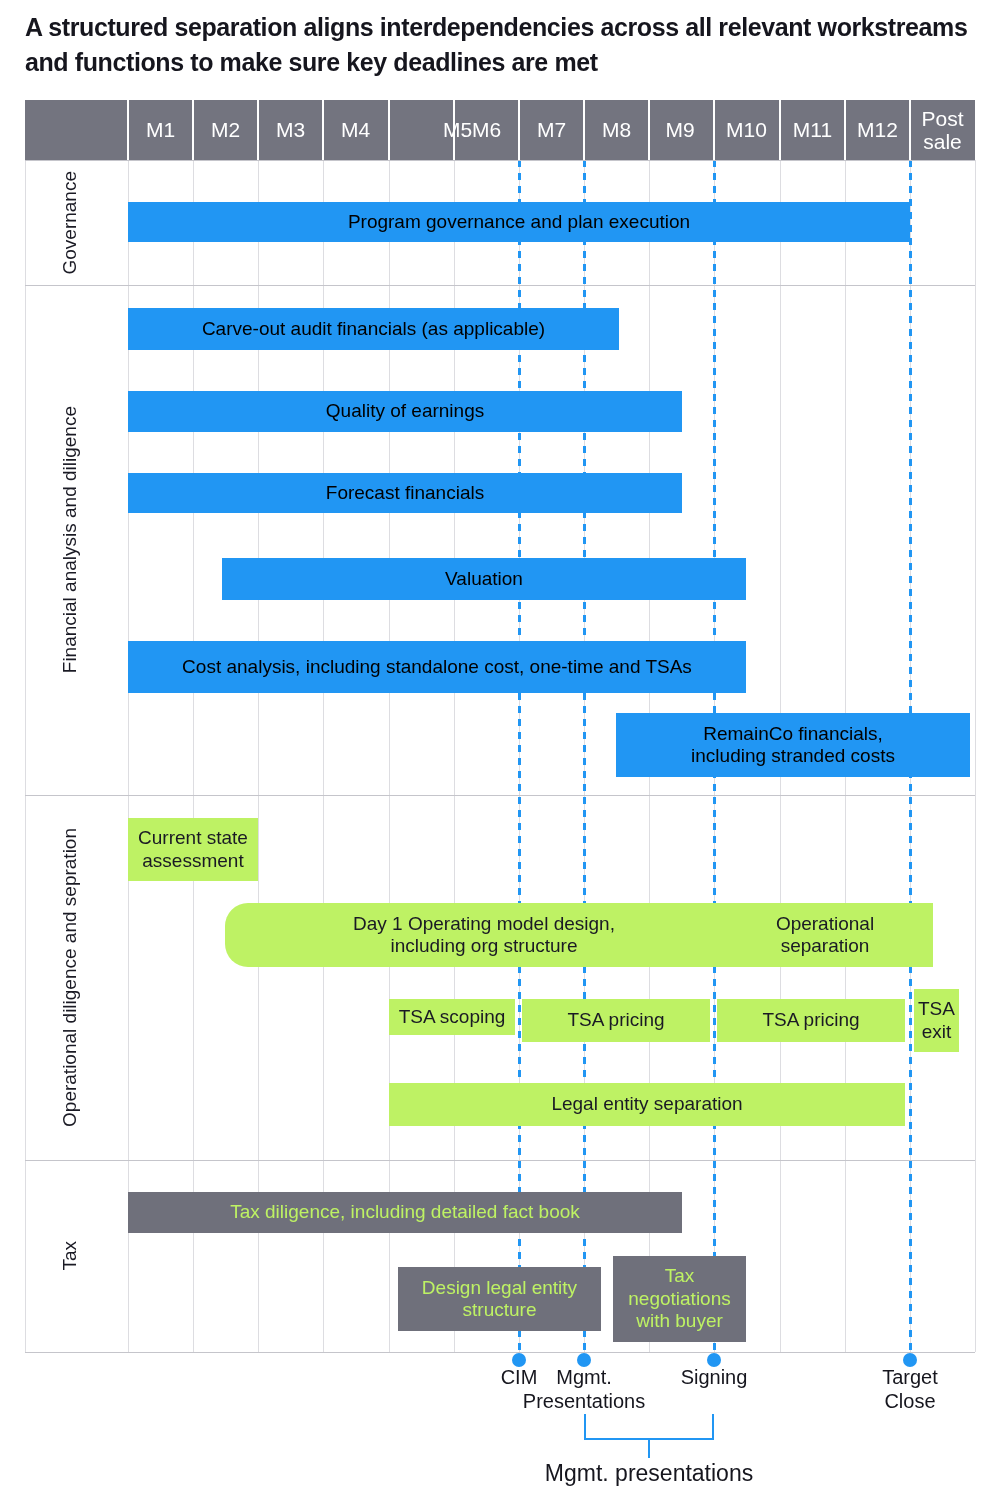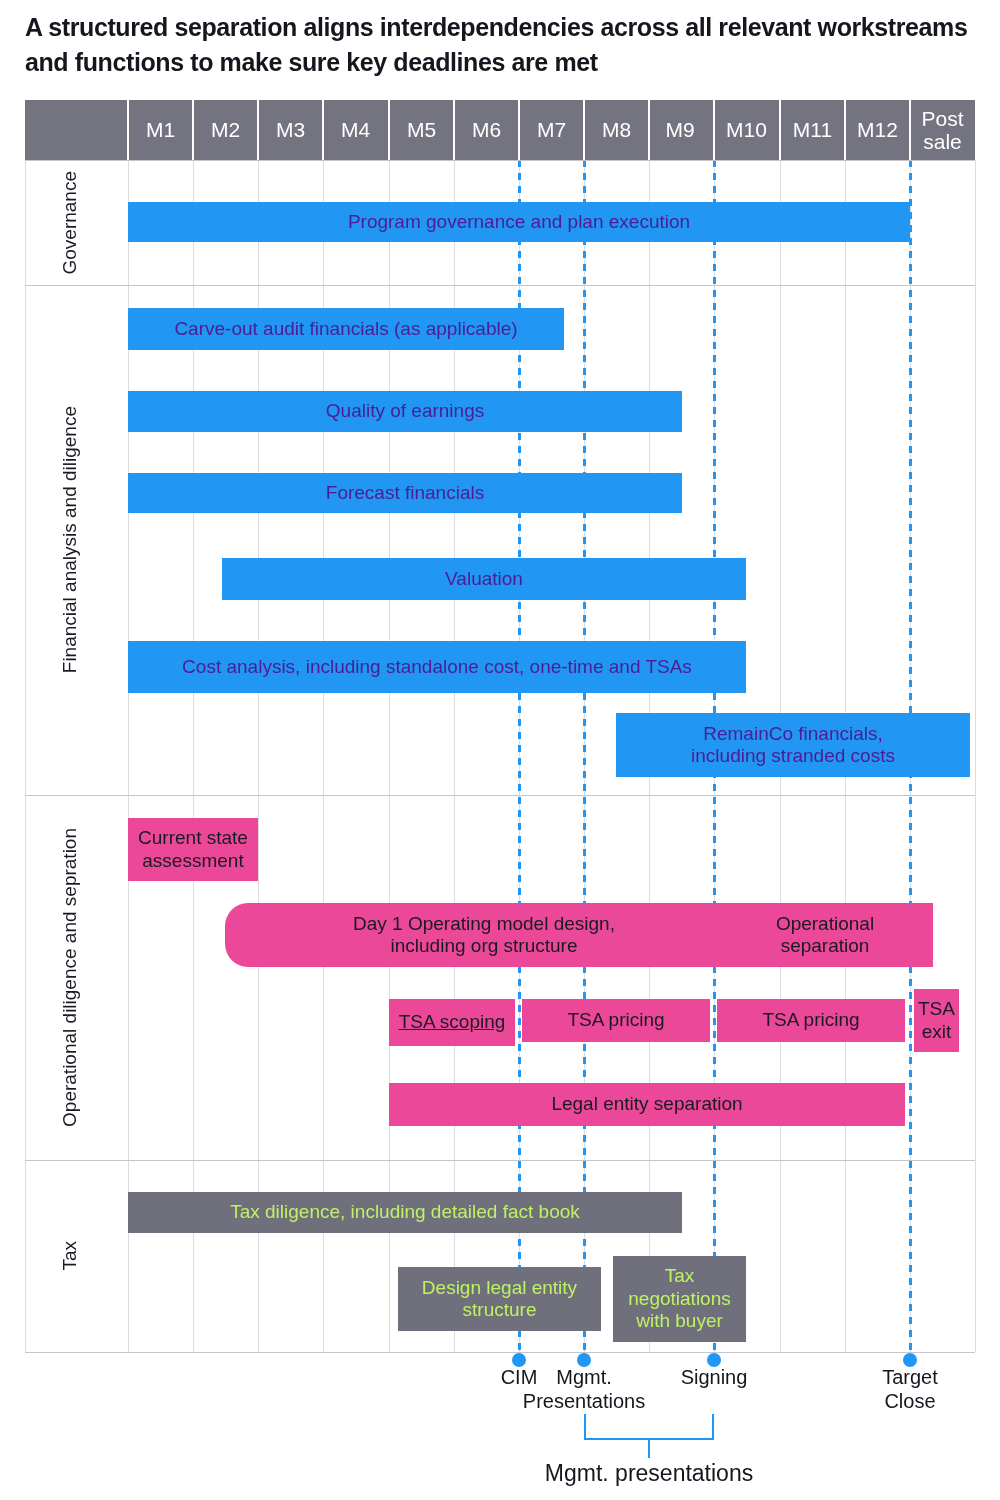--- a/index.html
+++ b/index.html
@@ -10,22 +10,22 @@
   .hstrip{position:absolute;background:#73747F;}
   .hsep{position:absolute;top:100px;height:60px;width:2px;background:#ffffff;z-index:2;}
   .mcell{position:absolute;top:100px;height:60px;display:flex;align-items:center;justify-content:center;
          color:#fff;font-size:21px;font-weight:500;white-space:pre-line;text-align:center;line-height:1.1;z-index:1;}
   .gridline{position:absolute;width:1px;background:#DDDDE1;z-index:1;}
   .divider{position:absolute;left:25px;width:950px;height:1px;background:#C5C5CB;z-index:2;}
   .dash{position:absolute;width:3px;z-index:2;
         background:repeating-linear-gradient(180deg,#2196F3 0 7px,transparent 7px 13px);}
   .bar{position:absolute;display:flex;align-items:center;justify-content:center;text-align:center;
        white-space:pre-line;font-size:19px;line-height:1.18;z-index:3;padding:0 4px;box-sizing:border-box;}
-  .bar.blue{background:#2196F3;color:#4c1d95;}
-  .bar.light{background:#ec4899;color:#1A1A24;}
+  .bar.blue{background:#2196F3;color:#000000;}
+  .bar.light{background:#bef264;color:#1A1A24;}
   .bar.dark{background:#6F707B;color:#bef264;}
   .seclabel{position:absolute;left:28px;width:84px;display:flex;align-items:center;justify-content:center;z-index:1;}
   .seclabel span{writing-mode:vertical-rl;transform:rotate(180deg);font-size:19px;color:#1A1A24;white-space:nowrap;}
   .dot{position:absolute;width:14px;height:14px;border-radius:50%;background:#2196F3;z-index:5;}
   .mslabel{position:absolute;top:1366px;width:180px;text-align:center;font-size:20px;font-weight:500;
            white-space:pre-line;line-height:1.18;color:#16161E;z-index:5;}
   .bracket{position:absolute;border:2px solid #2196F3;border-top:none;box-sizing:border-box;z-index:4;}
   .stem{position:absolute;width:2px;background:#2196F3;z-index:4;}
   .blabel{position:absolute;width:320px;text-align:center;font-size:23px;font-weight:500;color:#16161E;z-index:5;}
 </style>
@@ -33,21 +33,21 @@
 <body>
 
 <div class="page">
   <div class="title">A structured separation aligns interdependencies across all relevant workstreams and functions to make sure key deadlines are met</div>
   <div id="stage">
       <div class="hstrip" style="left: 25px; top: 100px; width: 950px; height: 60px;"></div>
       <div class="mcell" style="left: 128px; width: 65px;">M1</div>
       <div class="mcell" style="left: 193px; width: 65px;">M2</div>
       <div class="mcell" style="left: 258px; width: 65px;">M3</div>
       <div class="mcell" style="left: 323px; width: 65px;">M4</div>
-      <div class="mcell" style="left: 389px; width: 65px;">M5</div>
+      <div class="mcell" style="left: 389px; width: 65px; padding-left: 36px;">M5</div>
       <div class="mcell" style="left: 454px; width: 65px;">M6</div>
       <div class="mcell" style="left: 519px; width: 65px;">M7</div>
       <div class="mcell" style="left: 584px; width: 65px;">M8</div>
       <div class="mcell" style="left: 649px; width: 62px;">M9</div>
       <div class="mcell" style="left: 714px; width: 65px;">M10</div>
       <div class="mcell" style="left: 780px; width: 65px;">M11</div>
       <div class="mcell" style="left: 845px; width: 65px;">M12</div>
       <div class="mcell" style="left: 910px; width: 65px;">Post
 sale</div>
       <div class="hsep" style="left: 127px;"></div>
@@ -84,38 +84,38 @@
       <div class="dash" style="left: 909px; top: 160px; height: 1196px;"></div>
       <div class="divider" style="top: 160px;"></div>
       <div class="seclabel" style="top: 160px; height: 125px;">
         <span>Governance</span>
       </div>
       <div class="bar blue" style="left: 128px; top: 202px; width: 782px; height: 40px;">Program governance and plan execution</div>
       <div class="divider" style="top: 285px;"></div>
       <div class="seclabel" style="top: 285px; height: 510px;">
         <span>Financial analysis and diligence</span>
       </div>
-      <div class="bar blue" style="left: 128px; top: 308px; width: 436px; height: 42px;">Carve-out audit financials (as applicable)</div>
+      <div class="bar blue" style="left: 128px; top: 308px; width: 491px; height: 42px;">Carve-out audit financials (as applicable)</div>
       <div class="bar blue" style="left: 128px; top: 391px; width: 554px; height: 41px;">Quality of earnings</div>
       <div class="bar blue" style="left: 128px; top: 473px; width: 554px; height: 40px;">Forecast financials</div>
       <div class="bar blue" style="left: 222px; top: 558px; width: 524px; height: 42px;">Valuation</div>
       <div class="bar blue" style="left: 128px; top: 641px; width: 618px; height: 52px;">Cost analysis, including standalone cost, one-time and TSAs</div>
       <div class="bar blue" style="left: 616px; top: 713px; width: 354px; height: 64px;">RemainCo financials,
 including stranded costs</div>
       <div class="divider" style="top: 795px;"></div>
       <div class="seclabel" style="top: 795px; height: 365px;">
         <span>Operational diligence and sepration</span>
       </div>
       <div class="bar light" style="left: 128px; top: 818px; width: 130px; height: 63px;">Current state
 assessment</div>
       <div class="bar light" style="left: 225px; top: 903px; width: 518px; height: 64px; border-radius: 23px;">Day 1 Operating model design,
 including org structure</div>
       <div class="bar light" style="left: 717px; top: 903px; width: 216px; height: 64px;">Operational
 separation</div>
-      <div class="bar light" style="left: 389px; top: 999px; width: 126px; height: 47px; text-decoration: underline;">TSA scoping</div>
+      <div class="bar light" style="left: 389px; top: 999px; width: 126px; height: 36px;">TSA scoping</div>
       <div class="bar light" style="left: 522px; top: 999px; width: 188px; height: 43px;">TSA pricing</div>
       <div class="bar light" style="left: 717px; top: 999px; width: 188px; height: 43px;">TSA pricing</div>
       <div class="bar light" style="left: 914px; top: 989px; width: 45px; height: 63px;">TSA
 exit</div>
       <div class="bar light" style="left: 389px; top: 1083px; width: 516px; height: 43px;">Legal entity separation</div>
       <div class="divider" style="top: 1160px;"></div>
       <div class="seclabel" style="top: 1160px; height: 192px;">
         <span>Tax</span>
       </div>
       <div class="bar dark" style="left: 128px; top: 1192px; width: 554px; height: 41px;">Tax diligence, including detailed fact book</div>

